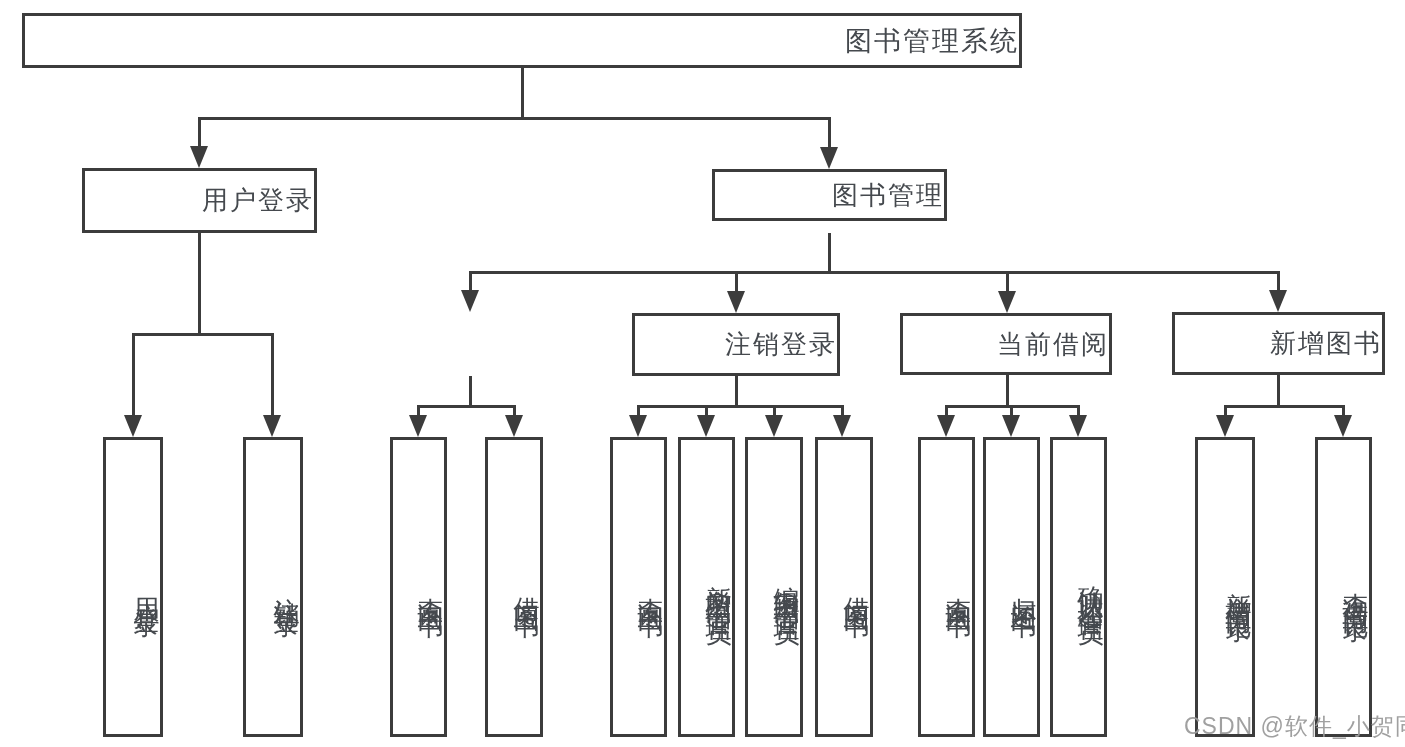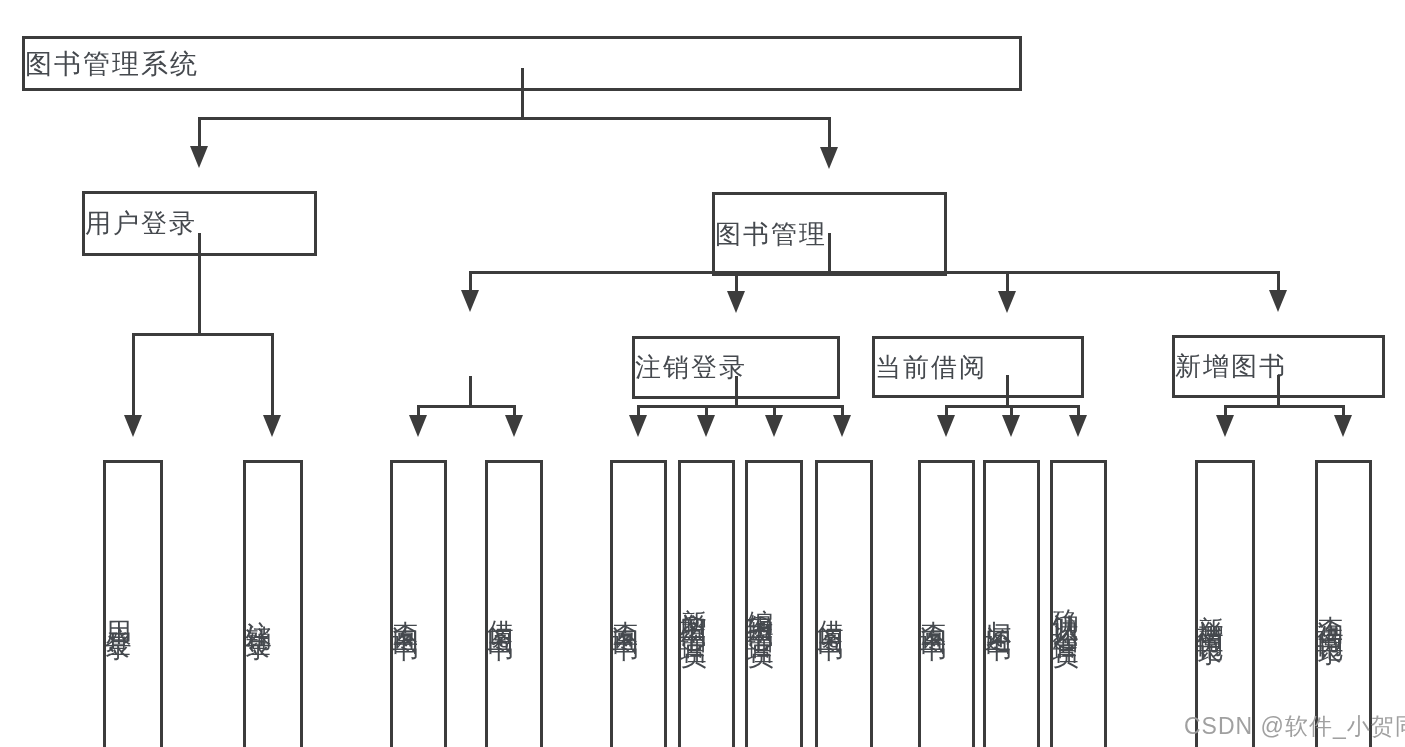--- a/index.html
+++ b/index.html
@@ -10,23 +10,22 @@
   }
   .stage { position: absolute; left: 0; top: 0; width: 1405px; height: 747px; }
 
   
   .node {
     position: absolute;
     background: #ffffff;
     border: 3px solid #3c3c3c;
     display: flex;
     align-items: center;
-    justify-content: flex-start;
+    justify-content: flex-end;
     color: #45494e;
-    margin-top: 23px;
   }
   .h-label { font-size: 26px; letter-spacing: 2px; white-space: nowrap; }
   .root-label { font-size: 27px; }
   .leaf {
     border-width: 3px;
   }
   .v-label {
     writing-mode: vertical-rl;
     text-orientation: mixed;
     font-size: 26px;
@@ -62,30 +61,30 @@
 <div class="stage">
 
   <div class="node" style="left:22px; top:13px; width:1000px; height:55px;">
     <span class="h-label root-label">图书管理系统</span>
   </div>
 
   <div class="node" style="left:82px; top:168px; width:235px; height:65px;">
     <span class="h-label">用户登录</span>
   </div>
 
-  <div class="node" style="left:712px; top:169px; width:235px; height:84px;">
+  <div class="node" style="left:712px; top:169px; width:235px; height:52px;">
     <span class="h-label">图书管理</span>
   </div>
 
 
   <div class="node" style="left:632px; top:313px; width:208px; height:63px;">
     <span class="h-label">注销登录</span>
   </div>
 
-  <div class="node" style="left:872px; top:313px; width:212px; height:62px;">
+  <div class="node" style="left:900px; top:313px; width:212px; height:62px;">
     <span class="h-label">当前借阅</span>
   </div>
 
   <div class="node" style="left:1172px; top:312px; width:213px; height:63px;">
     <span class="h-label">新增图书</span>
   </div>
 
   <div class="node leaf" style="left:103px; top:437px; width:60px; height:300px;">
     <span class="v-label">用户登录</span>
   </div>

